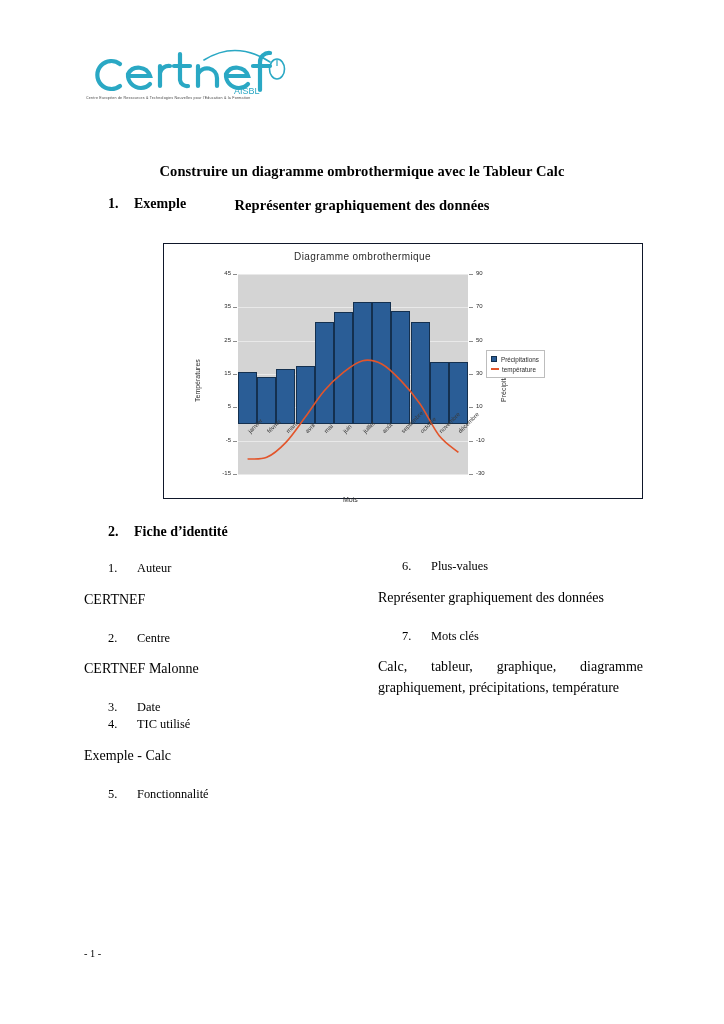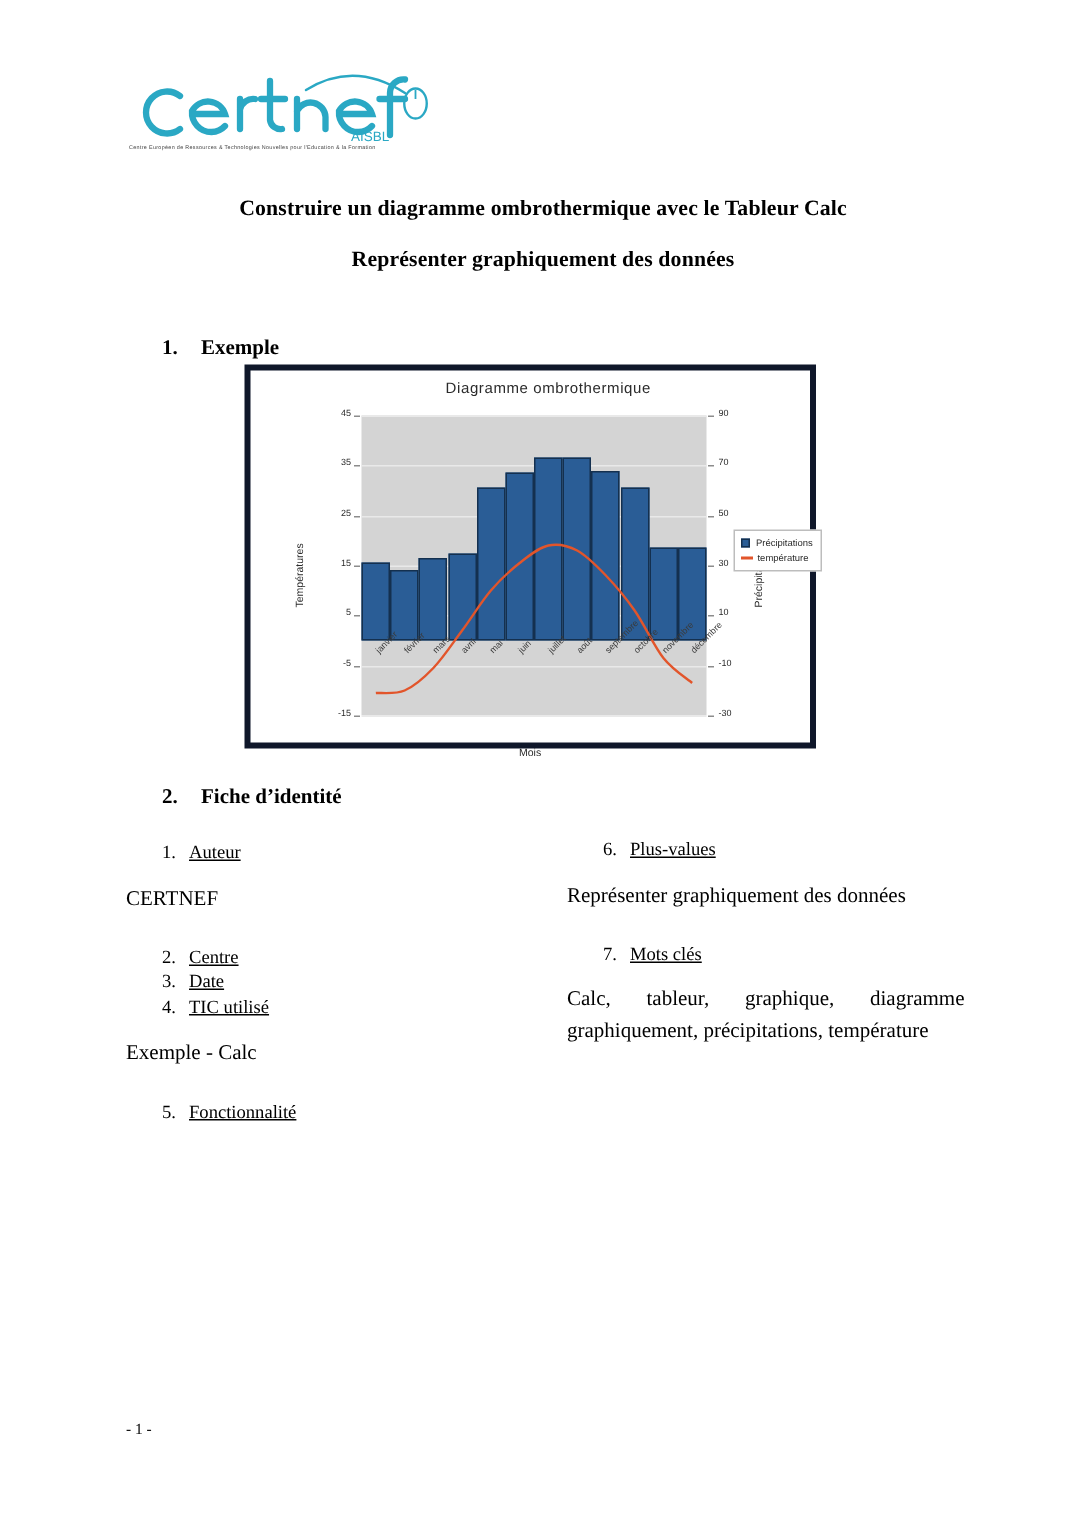--- a/index.html
+++ b/index.html
@@ -45,42 +45,43 @@
   
   .doc-title, .doc-subtitle {
     position: absolute;
     left: 0;
     width: 724px;
     text-align: center;
     font-family: "Liberation Serif", serif;
     font-weight: bold;
     font-size: 14.5px;
     letter-spacing: 0.1px;
+    margin-top: 32px;
   }
   .doc-title    { top: 131px; }
   .doc-subtitle { top: 165px; }
 
   .section-heading {
     position: absolute;
     font-family: "Liberation Serif", serif;
     font-weight: bold;
     font-size: 14px;
   }
   .section-heading .num { display: inline-block; width: 26px; }
-  #sec1 { left: 108px; top: 225px; }
+  #sec1 { left: 108px; top: 196px; }
   #sec2 { left: 108px; top: 524px; }
 
   
   .chart-frame {
     position: absolute;
     left: 163px;
     top: 243px;
-    width: 381px;
+    width: 480px;
     height: 256px;
-    border: 4px solid #0f172a;
+    border: 1px solid #0f172a;
     background: #ffffff;
     box-sizing: border-box;
   }
   .chart-title {
     position: absolute;
     left: 0; top: 7px;
     width: 397px;
     text-align: center;
     font-family: "Liberation Sans", sans-serif;
     font-size: 10px;
@@ -189,22 +190,21 @@
     padding-left: 26px;
     position: relative;
     line-height: 1.35;
   }
   .item-heading .num {
     position: absolute;
     left: 24px;
     text-decoration: none;
   }
   .item-heading .lbl {
-    text-decoration: underline;
-    margin-left: 16px;
+    margin-left: 27px;
   }
   .item-value {
     font-family: "Liberation Serif", serif;
     font-size: 14px;
     line-height: 1.5;
     margin: 12px 0 20px 0;
     text-align: justify;
   }
   .item-value.justified { text-align: justify; text-justify: inter-word; }
 
@@ -348,20 +348,21 @@
   </div>
 
   <div class="section-heading" id="sec2">
     <span class="num">2.</span><span>Fiche d’identité</span>
   </div>
 
   <div class="col col-left" id="col-left">
       <div class="item-heading"><span class="num">1.</span><span class="lbl">Auteur</span></div>
       <div class="item-value justified">CERTNEF</div>
       <div class="item-heading"><span class="num">2.</span><span class="lbl">Centre</span></div>
+      <div class="item-value justified">CERTNEF Malonne</div>
       <div class="item-heading"><span class="num">3.</span><span class="lbl">Date</span></div>
       <div class="item-heading"><span class="num">4.</span><span class="lbl">TIC utilisé</span></div>
       <div class="item-value justified">Exemple - Calc</div>
       <div class="item-heading"><span class="num">5.</span><span class="lbl">Fonctionnalité</span></div>
     </div>
   <div class="col col-right" id="col-right">
       <div class="item-heading"><span class="num">6.</span><span class="lbl">Plus-values</span></div>
       <div class="item-value justified">Représenter graphiquement des données</div>
       <div class="item-heading"><span class="num">7.</span><span class="lbl">Mots clés</span></div>
       <div class="item-value justified">Calc, tableur, graphique, diagramme graphiquement, précipitations, température</div>

